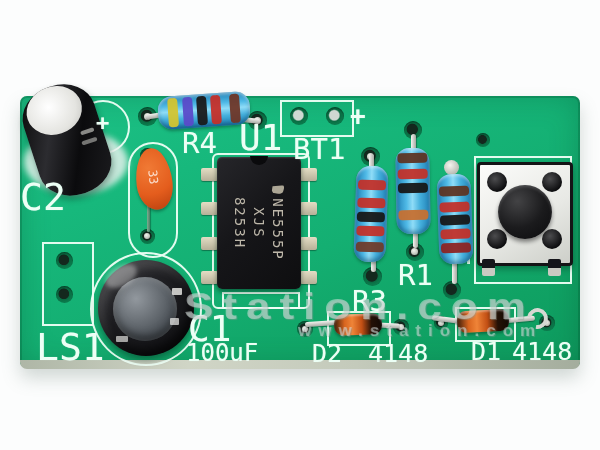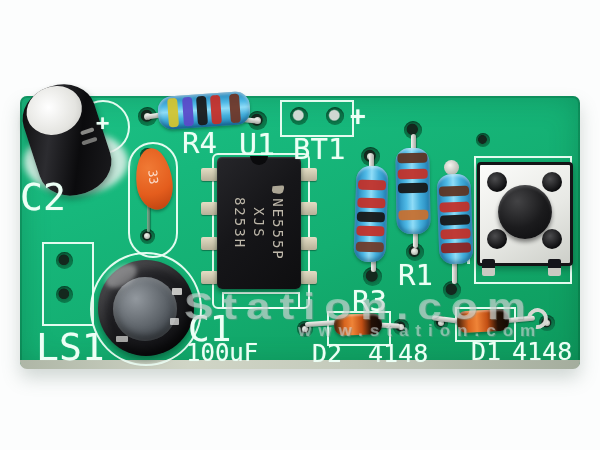--- a/index.html
+++ b/index.html
@@ -243,21 +243,21 @@
   <div id="c1-outer" class="abs" style="left:98px;top:260px;width:96px;height:96px;">
     <div id="c1-top" class="abs" style="left:15px;top:17px;width:64px;height:64px;"></div>
     <div id="c1-gloss" class="abs" style="left:6px;top:6px;width:34px;height:20px;transform:rotate(-28deg);"></div>
     <div class="abs" style="left:74px;top:28px;width:10px;height:7px;background:rgba(240,240,236,.8);border-radius:1px;"></div>
     <div class="abs" style="left:72px;top:58px;width:9px;height:7px;background:rgba(240,240,236,.7);border-radius:1px;"></div>
     <div class="abs" style="left:18px;top:76px;width:12px;height:6px;background:rgba(240,240,236,.65);border-radius:1px;"></div>
   </div>
 
   <span class="abs silk-text" style="left:20px;top:178px;font-size:38px;">C2</span>
   <span class="abs silk-text" style="left:182px;top:129px;font-size:29px;">R4</span>
-  <span class="abs silk-text" style="left:239px;top:130px;font-size:30px;">U1</span>
+  <span class="abs silk-text" style="left:239px;top:120px;font-size:36px;">U1</span>
   <span class="abs silk-text" style="left:293px;top:135px;font-size:29px;">BT1</span>
   <span class="abs silk-text" style="left:350px;top:103px;font-size:26px;font-weight:bold;">+</span>
   <span class="abs silk-text" style="left:398px;top:261px;font-size:29px;">R1</span>
   <span class="abs silk-text" style="left:352px;top:287px;font-size:29px;">R3</span>
   <span class="abs silk-text" style="left:188px;top:311px;font-size:36px;">C1</span>
   <span class="abs silk-text" style="left:170px;top:341px;font-size:24px;margin-left:16px;">100uF</span>
   <span class="abs silk-text" style="left:36px;top:328px;font-size:38px;">LS1</span>
   <span class="abs silk-text" style="left:312px;top:341px;font-size:25px;">D2</span>
   <span class="abs silk-text" style="left:368px;top:341px;font-size:25px;">4148</span>
   <span class="abs silk-text" style="left:471px;top:339px;font-size:25px;">D1</span>

